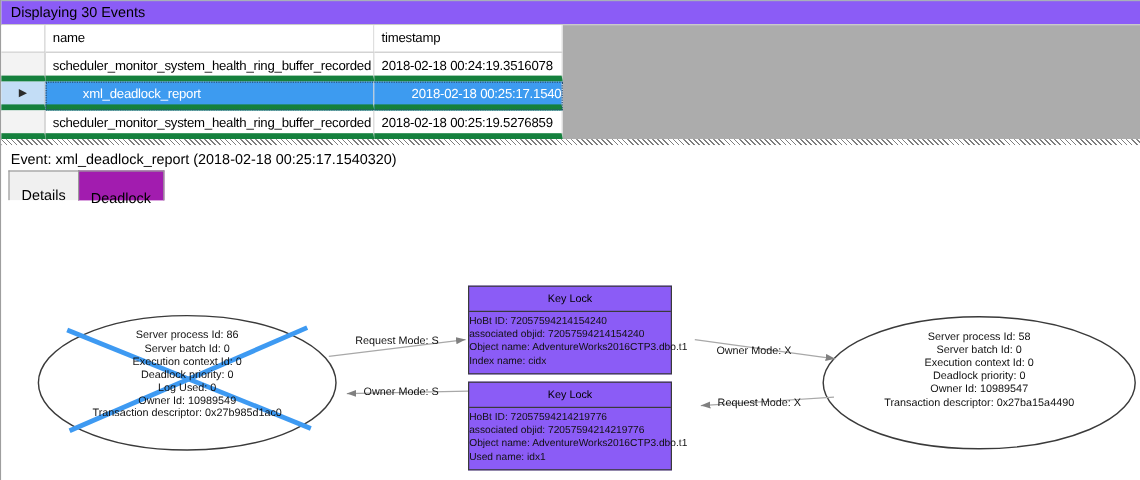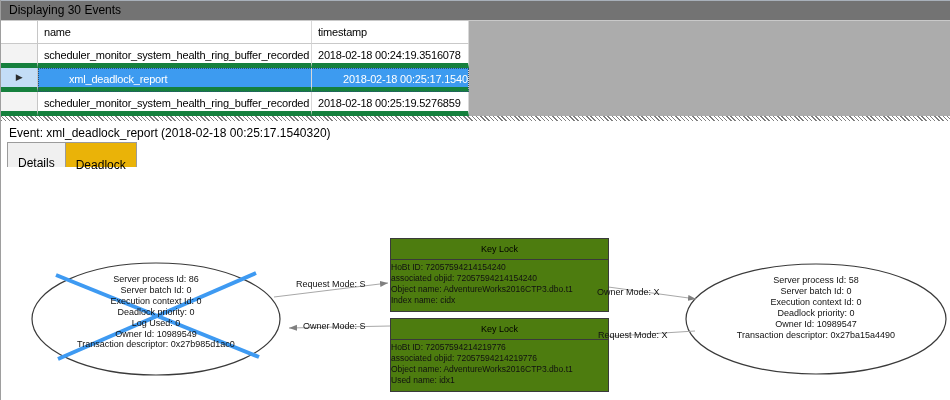--- a/index.html
+++ b/index.html
@@ -1,21 +1,21 @@
 <!DOCTYPE html>
 <html><head>
 <meta charset="utf-8">
 <style>
   html,body{margin:0;padding:0;background:#fff;}
   .page{position:relative;width:950px;height:400px;overflow:hidden;background:#fff;
         font-family:"Liberation Sans",sans-serif;color:#000;box-sizing:border-box;
         border-left:1px solid #9e9e9e;}
 
   
-  .toolbar{position:absolute;left:0;top:0;width:100%;height:21px;background:#737373;
+  .toolbar{position:absolute;left:0;top:0;width:100%;height:21px;background:#8b5cf6;
            border-top:1px solid #a8b0ba;border-bottom:1px solid #c9c9c9;box-sizing:border-box;
            font-size:12px;line-height:19px;padding-left:8px;}
 
   
   .grid-region{position:absolute;left:0;top:21px;width:100%;height:95px;background:#acacac;}
   .grid{width:468px;background:#fff;}
   .grow{display:flex;}
   .cell{box-sizing:border-box;border-right:1px solid #d8d8d8;border-bottom:5px solid #15803d;
         overflow:hidden;white-space:nowrap;font-size:11px;letter-spacing:-0.2px;}
   .rowhead{width:37px;background:#f3f3f3;border-right:1px solid #c6c6c6;flex:none;
@@ -37,29 +37,29 @@
   
   .event-line{position:absolute;left:0;top:121px;width:100%;height:25px;background:#fff;
               font-size:12px;line-height:25px;padding-left:8px;box-sizing:border-box;}
 
   
   .tabstrip{position:absolute;left:0;top:146px;width:100%;height:21px;background:#fff;
             display:flex;align-items:flex-end;padding-left:6px;box-sizing:border-box;}
   .tab{font-size:12px;padding:12px 10px;border:1px solid #9b9b9b;border-bottom:none;
        box-sizing:border-box;cursor:default;}
   .tab.inactive{height:17px;line-height:16px;background:#f0f0f0;margin-right:-1px;}
-  .tab.active{height:21px;line-height:20px;background:#eab308;position:relative;z-index:2;}
+  .tab.active{height:21px;line-height:20px;background:#a21caf;position:relative;z-index:2;}
 
   
   .diagram{position:absolute;left:0;top:167px;width:950px;height:233px;background:#fff;}
   .diagram svg{position:absolute;left:0;top:0;}
   .node-text{position:absolute;text-align:center;font-size:9px;line-height:10.9px;color:#111;}
   .node-text.left{left:35px;top:107px;width:240px;}
   .node-text.right{left:695px;top:108px;width:240px;}
-  .lockbox{position:absolute;width:219px;height:74px;border:1px solid #3a3a3a;background:#4d7c0f;
+  .lockbox{position:absolute;width:170px;height:74px;border:1px solid #3a3a3a;background:#8b5cf6;
            box-sizing:border-box;}
   .lockbox.top{left:389px;top:71px;}
   .lockbox.bottom{left:389px;top:151px;}
   .lock-title{height:20px;line-height:20px;text-align:center;font-size:9px;
               border-bottom:1px solid #3a3a3a;}
   .lock-body{padding-top:2px;font-size:8.5px;line-height:11px;
              white-space:nowrap;color:#111;}
   .edge-label{position:absolute;font-size:9px;color:#111;white-space:nowrap;}
   #lbl-request-s{left:295px;top:112px;}
   #lbl-owner-s{left:302px;top:154px;}

